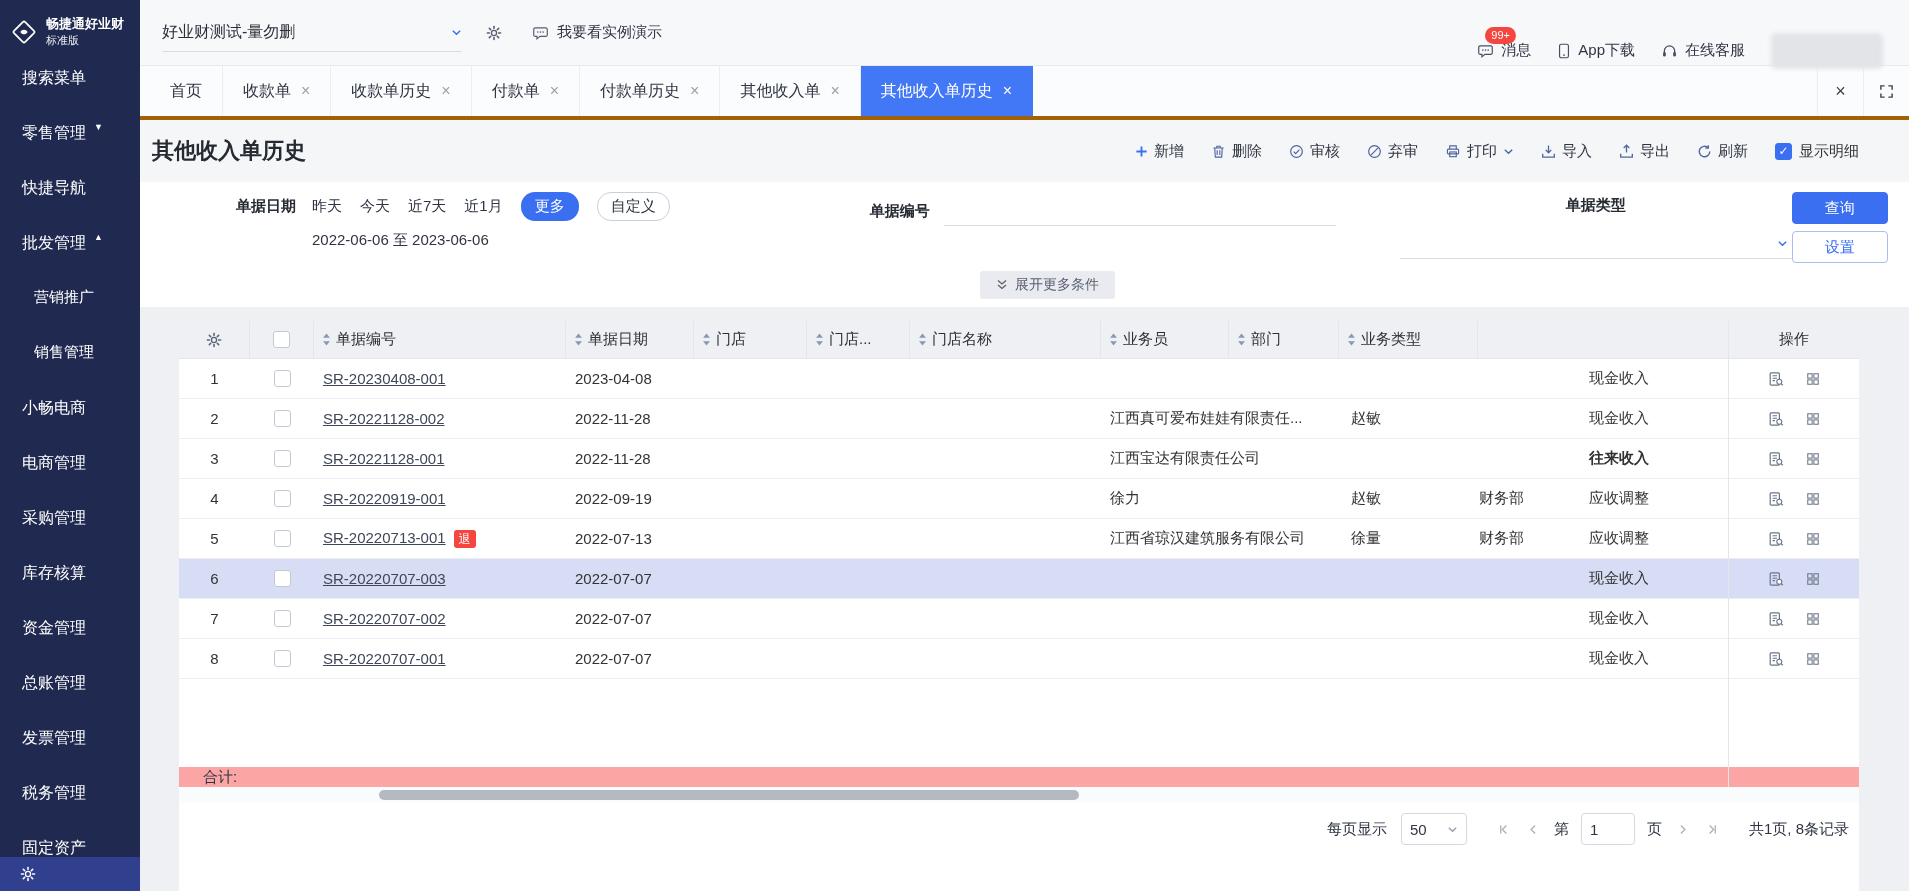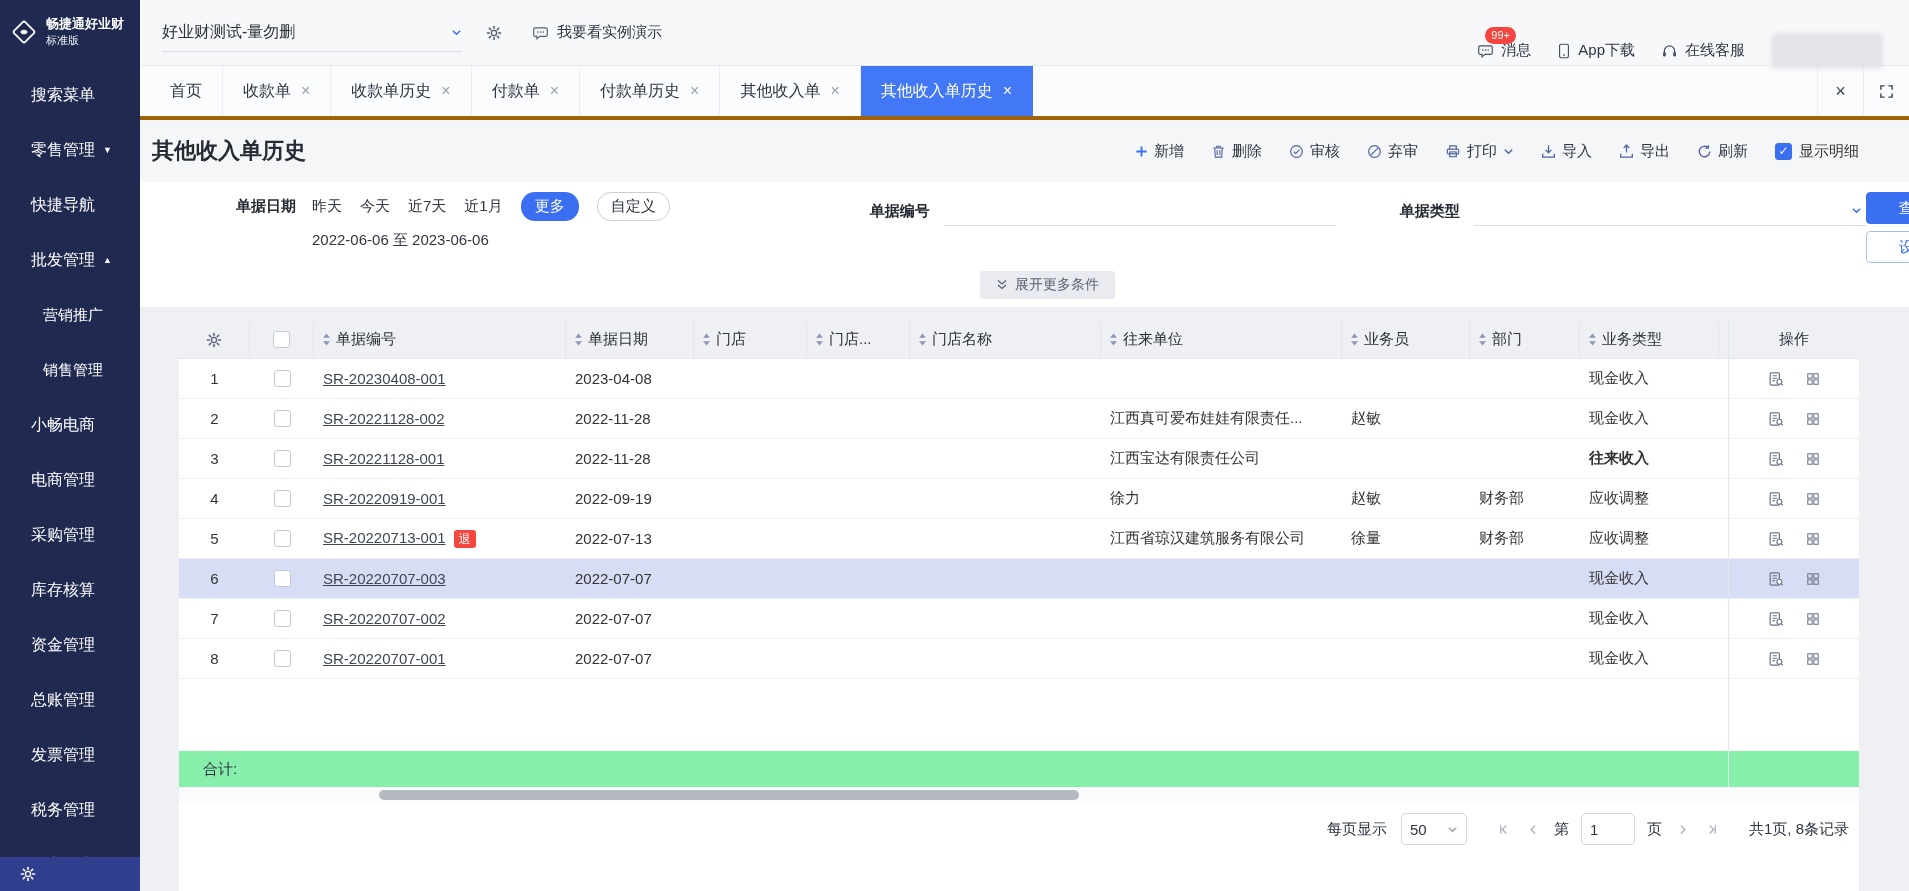--- a/index.html
+++ b/index.html
@@ -7,21 +7,21 @@
 body{font-family:"Liberation Sans","DejaVu Sans",sans-serif;font-size:15px;color:#333;overflow:hidden;background:#eef0f4;}
 .icn{display:inline-flex;align-items:center;justify-content:center;line-height:0;}
 .app{display:flex;width:1909px;height:891px;border-radius:16px;}
 
 .sidebar{width:140px;background:#202a50;color:#fff;flex-shrink:0;display:flex;flex-direction:column;position:relative;}
 .logo{height:64px;display:flex;align-items:center;gap:8px;padding:0 10px;flex-shrink:0;}
 .logo-text{line-height:1.3;}
 .brand-name{font-size:13px;font-weight:bold;}
 .brand-edition{font-size:11px;opacity:.92;}
 .sb-menu{flex:1;overflow:hidden;padding-top:4px;}
-.sb-item{height:55px;display:flex;align-items:center;padding-left:22px;cursor:pointer;font-size:16px;white-space:nowrap;margin-left:9px;}
+.sb-item{height:55px;display:flex;padding-left:22px;cursor:pointer;font-size:16px;white-space:nowrap;}
 .sb-item.sub{padding-left:34px;font-size:15px;}
 .sb-arrow{margin-left:8px;font-size:9px;line-height:1;}
 .sb-footer{position:absolute;left:0;right:0;bottom:0;height:34px;background:#303f8e;display:flex;align-items:center;padding-left:20px;color:#fff;}
 
 .main{flex:1;display:flex;flex-direction:column;min-width:0;background:#eef0f4;}
 .topbar{height:66px;background:#f7f8fa;border-bottom:1px solid #e8eaee;display:flex;align-items:center;padding:0 26px 0 22px;flex-shrink:0;}
 .org-select{width:300px;height:38px;border-bottom:1px solid #d8dce4;display:flex;align-items:center;justify-content:space-between;font-size:16px;cursor:pointer;color:#2c313a;}
 .org-select .icn{color:#3a6ff2;}
 .top-gear{margin:0 30px 0 24px;color:#555e70;cursor:pointer;}
 .demo{display:flex;align-items:center;gap:8px;cursor:pointer;color:#2f3542;}
@@ -57,21 +57,21 @@
 .filter-row{display:flex;align-items:flex-start;}
 .f-label{font-weight:bold;color:#262b33;white-space:nowrap;}
 .f-date{display:grid;grid-template-columns:auto auto;column-gap:16px;row-gap:10px;align-items:center;}
 .date-opts{display:flex;align-items:center;gap:18px;}
 .d-opt{cursor:pointer;white-space:nowrap;color:#2f3542;}
 .d-opt.solid{background:#3a6ff2;color:#fff;border-radius:14px;padding:5px 14px;}
 .d-opt.outline{border:1px solid #c8cedb;border-radius:14px;padding:4px 13px;}
 .date-range{grid-column:2;color:#2f3542;}
 .f-field{display:flex;align-items:center;gap:14px;margin-top:4px;}
 .f-docno{margin-left:200px;}
-.f-type{margin-left:64px;}
+.f-type{margin-left:64px;flex-direction:column;}
 .uline-input{width:392px;height:30px;border:none;border-bottom:1px solid #d8dce4;background:transparent;outline:none;font-size:15px;font-family:inherit;}
 .uline-select{width:392px;height:30px;border-bottom:1px solid #d8dce4;display:flex;align-items:center;justify-content:flex-end;cursor:pointer;padding-right:4px;}
 .uline-select .icn{color:#3a6ff2;}
 .f-actions{margin-left:auto;display:flex;flex-direction:column;gap:7px;}
 .btn{width:96px;height:32px;border-radius:4px;font-size:15px;font-family:inherit;cursor:pointer;}
 .btn.primary{background:#3a6ff2;border:1px solid #3a6ff2;color:#fff;}
 .btn.ghost{background:#fff;border:1px solid #aabdf0;color:#3a6ff2;}
 .expand-row{display:flex;justify-content:center;margin-top:8px;}
 .expand-pill{display:flex;align-items:center;gap:7px;background:#e9ebf0;color:#596070;border-radius:3px;padding:5px 16px;font-size:14px;cursor:pointer;}
 
@@ -87,21 +87,21 @@
 .t-row{height:40px;display:flex;align-items:center;border-bottom:1px solid #eceef2;background:#fff;}
 .t-row.hl{background:#d8ddf6;}
 .td{padding-left:9px;white-space:nowrap;overflow:hidden;text-overflow:ellipsis;flex-shrink:0;}
 .td.center{display:flex;justify-content:center;align-items:center;padding-left:0;}
 .td-spacer{flex:1;}
 .td-ops{width:130px;display:flex;justify-content:center;align-items:center;gap:22px;flex-shrink:0;}
 .op-ic{color:#6b7689;cursor:pointer;display:inline-flex;}
 .doclink{color:#3f4757;text-decoration:underline;cursor:pointer;}
 .rbadge{background:#f4453e;color:#fff;font-size:12px;padding:2px 5px;border-radius:3px;margin-left:8px;}
 .t-filler{flex:1;background:#fff;}
-.t-total{height:36px;background:#86efac;display:flex;align-items:center;flex-shrink:0;}
+.t-total{height:20px;background:#fca5a5;display:flex;align-items:center;flex-shrink:0;}
 .total-label{padding-left:24px;color:#2f3542;}
 .h-scroll{height:16px;background:#fafbfc;display:flex;align-items:center;flex-shrink:0;}
 .h-thumb{height:10px;width:700px;margin-left:200px;background:#b4b9c2;border-radius:5px;cursor:pointer;}
 .pager{height:52px;background:#fff;display:flex;align-items:center;justify-content:flex-end;gap:12px;padding-right:10px;flex-shrink:0;color:#2f3542;}
 .pg-select{width:66px;height:32px;border:1px solid #d4d8e0;border-radius:4px;display:flex;align-items:center;justify-content:space-between;padding:0 8px;cursor:pointer;margin:0 16px 0 2px;}
 .pg-select .icn{color:#98a0ae;}
 .pg-ic{color:#a9b0bc;cursor:pointer;display:inline-flex;padding:0 2px;}
 .pg-input{width:54px;height:32px;border:1px solid #d4d8e0;border-radius:4px;padding:0 8px;font-size:15px;font-family:inherit;outline:none;color:#2f3542;}
 .pg-sum{margin-left:16px;}
 .card-bottom{height:36px;background:#fff;flex-shrink:0;}
@@ -501,29 +501,20 @@
           </div>
           <div class="th" style="width: 191px;">
             <span class="icn ">
               <svg width="9" height="13" viewBox="0 0 9 14">
                 <path d="M4.5 0.5L8.2 5H0.8z" fill="currentColor"></path>
                 <path d="M4.5 13.5L0.8 9h7.4z" fill="currentColor"></path>
               </svg>
             </span>
             <span>门店名称</span>
           </div>
-          <div class="th" style="width: 241px;">
-            <span class="icn ">
-              <svg width="9" height="13" viewBox="0 0 9 14">
-                <path d="M4.5 0.5L8.2 5H0.8z" fill="currentColor"></path>
-                <path d="M4.5 13.5L0.8 9h7.4z" fill="currentColor"></path>
-              </svg>
-            </span>
-            <span>往来单位</span>
-          </div>
           <div class="th" style="width: 128px;">
             <span class="icn ">
               <svg width="9" height="13" viewBox="0 0 9 14">
                 <path d="M4.5 0.5L8.2 5H0.8z" fill="currentColor"></path>
                 <path d="M4.5 13.5L0.8 9h7.4z" fill="currentColor"></path>
               </svg>
             </span>
             <span>业务员</span>
           </div>
           <div class="th" style="width: 110px;">

